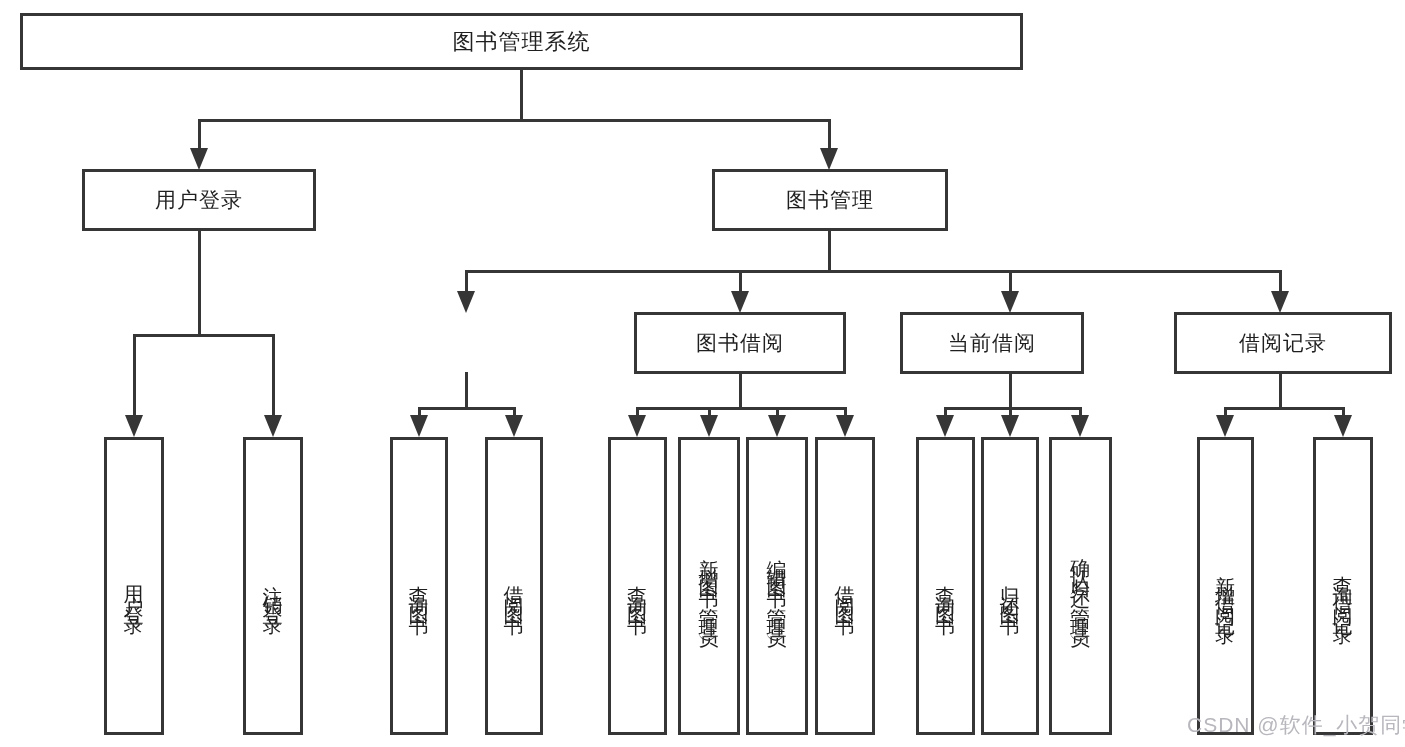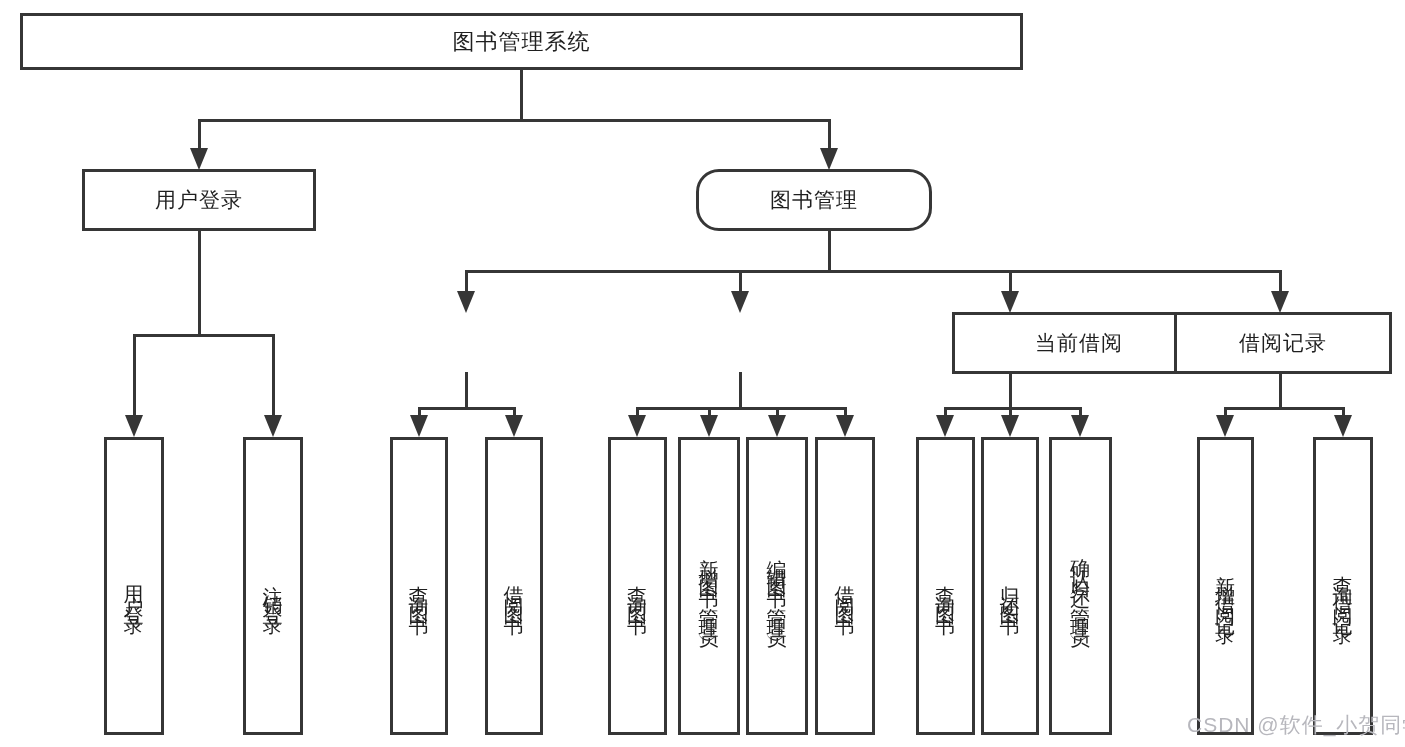--- a/index.html
+++ b/index.html
@@ -70,21 +70,21 @@
   <div class="line" style="left:520px; top:70px; width:3px; height:51px;"></div>
   <div class="line" style="left:198px; top:119px; width:633px; height:3px;"></div>
   <div class="line" style="left:198px; top:119px; width:3px; height:32px;"></div>
   <div class="arrow" style="left:190px; top:148px;"></div>
   <div class="line" style="left:828px; top:119px; width:3px; height:32px;"></div>
   <div class="arrow" style="left:820px; top:148px;"></div>
 
   <div class="box" style="left:82px; top:169px; width:234px; height:62px;">
     <span>用户登录</span>
   </div>
-  <div class="box" style="left:696px; top:169px; width:236px; height:62px;border-radius:23px;">
+  <div class="box" style="left:712px; top:169px; width:236px; height:62px;">
     <span>图书管理</span>
   </div>
 
   <div class="line" style="left:198px; top:231px; width:3px; height:105px;"></div>
   <div class="line" style="left:133px; top:334px; width:142px; height:3px;"></div>
   <div class="line" style="left:133px; top:334px; width:3px; height:84px;"></div>
   <div class="arrow" style="left:125px; top:415px;"></div>
   <div class="line" style="left:272px; top:334px; width:3px; height:84px;"></div>
   <div class="arrow" style="left:264px; top:415px;"></div>
 
@@ -92,21 +92,24 @@
   <div class="line" style="left:465px; top:270px; width:817px; height:3px;"></div>
   <div class="line" style="left:465px; top:270px; width:3px; height:28px;"></div>
   <div class="arrow" style="left:457px; top:291px;"></div>
   <div class="line" style="left:739px; top:270px; width:3px; height:28px;"></div>
   <div class="arrow" style="left:731px; top:291px;"></div>
   <div class="line" style="left:1009px; top:270px; width:3px; height:28px;"></div>
   <div class="arrow" style="left:1001px; top:291px;"></div>
   <div class="line" style="left:1279px; top:270px; width:3px; height:28px;"></div>
   <div class="arrow" style="left:1271px; top:291px;"></div>
 
-  <div class="box" style="left:952px; top:312px; width:254px; height:62px;">
+  <div class="box" style="left:634px; top:312px; width:212px; height:62px;">
+    <span>图书借阅</span>
+  </div>
+  <div class="box" style="left:900px; top:312px; width:184px; height:62px;">
     <span>当前借阅</span>
   </div>
   <div class="box" style="left:1174px; top:312px; width:218px; height:62px;">
     <span>借阅记录</span>
   </div>
 
   <div class="line" style="left:465px; top:372px; width:3px; height:37px;"></div>
   <div class="line" style="left:418px; top:407px; width:98px; height:3px;"></div>
   <div class="line" style="left:418px; top:407px; width:3px; height:12px;"></div>
   <div class="arrow" style="left:410px; top:415px;"></div>

